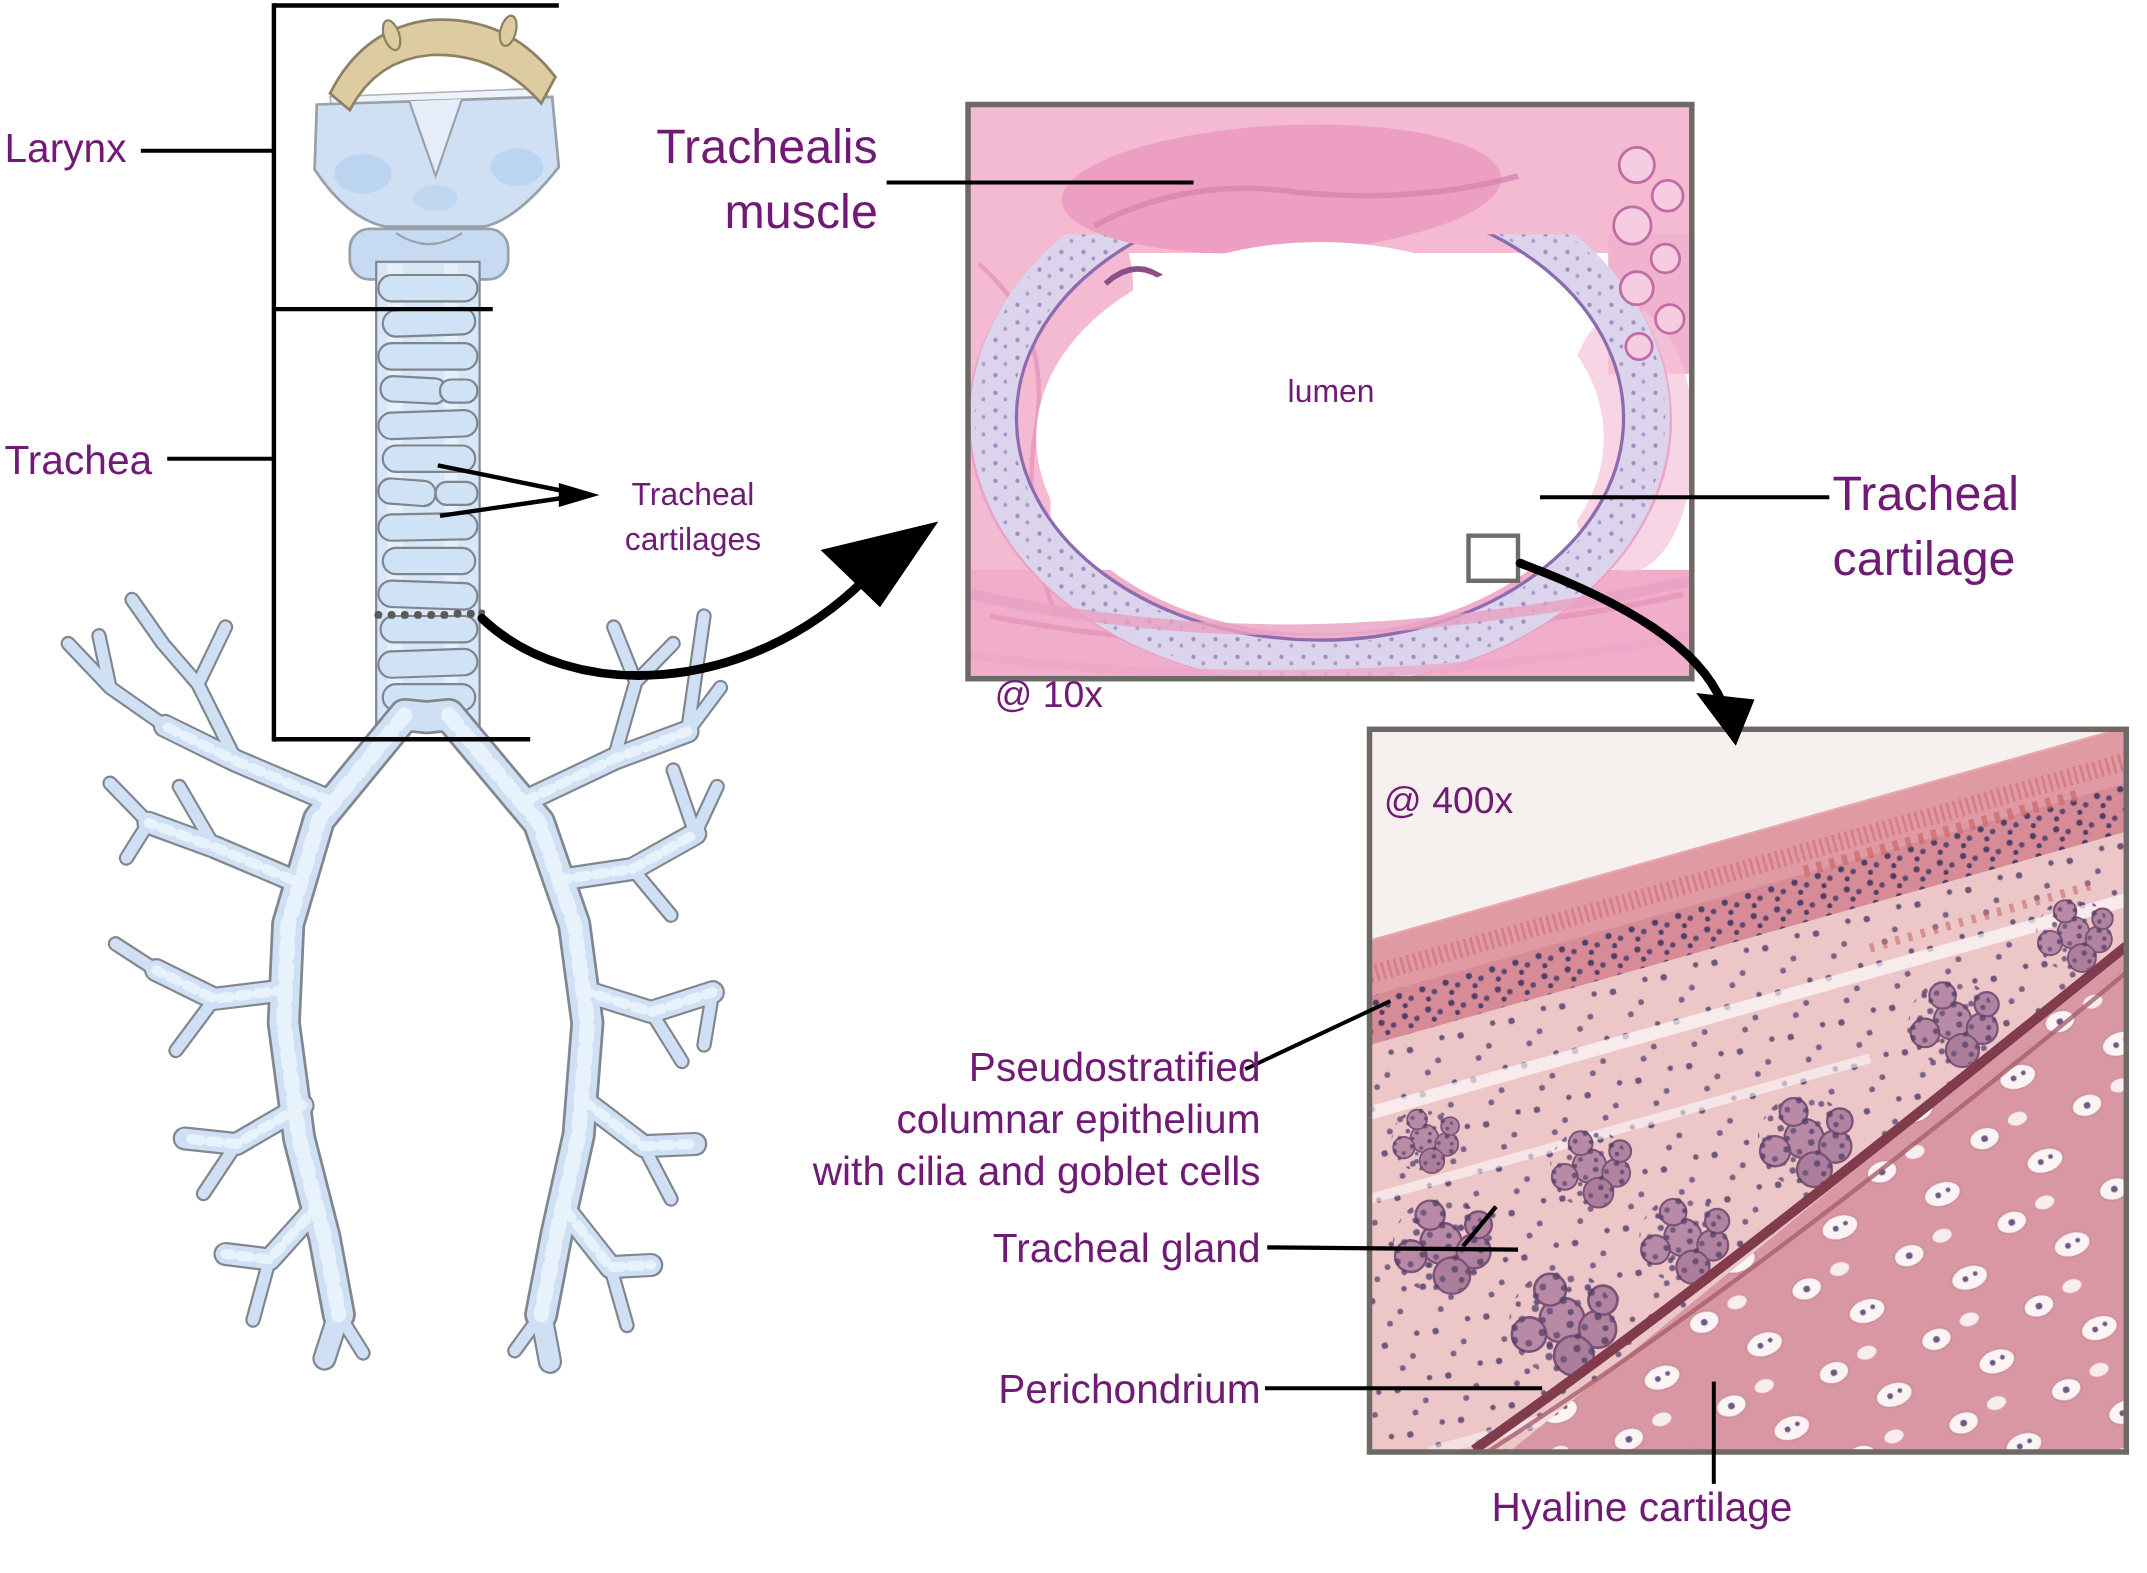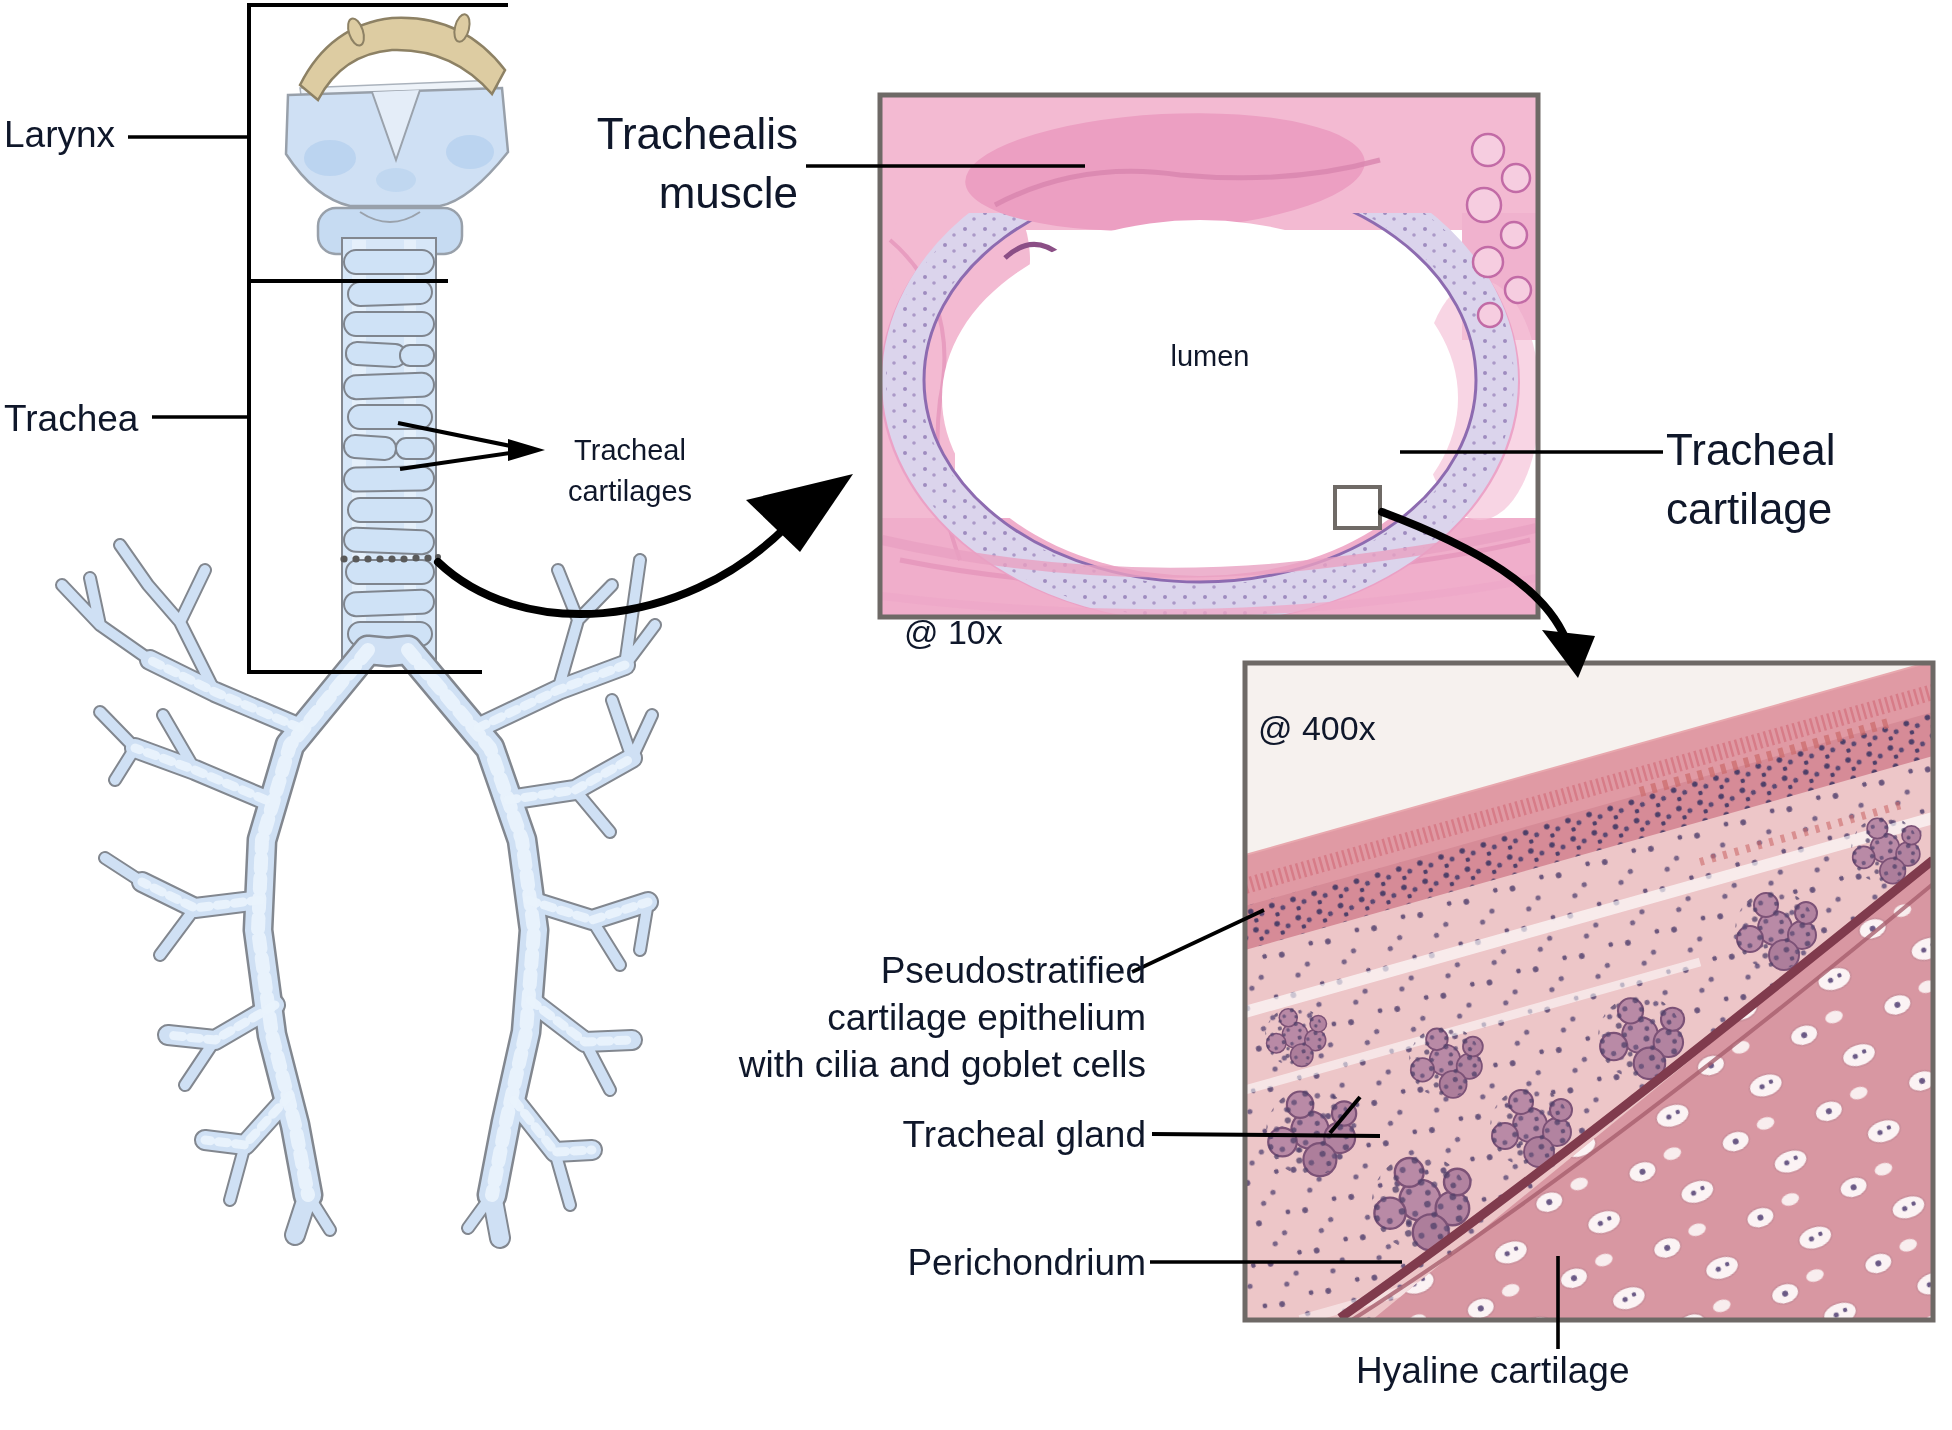--- a/index.html
+++ b/index.html
@@ -1,19 +1,19 @@
 <!DOCTYPE html>
 <html><head>
 <meta charset="utf-8">
 <style>
   html,body{margin:0;padding:0;background:#ffffff;}
   #canvas{position:relative;width:1952px;height:1430px;background:#ffffff;overflow:hidden;
           font-family:"Liberation Sans",sans-serif;}
   svg.stage{position:absolute;left:0;top:0;}
-  .lbl{position:absolute;color:#0f172a;line-height:1.27;white-space:nowrap;}
+  .lbl{position:absolute;color:#701a75;line-height:1.27;white-space:nowrap;}
   .f37{font-size:37px;}
   .f35{font-size:29px;}
   .f34{font-size:44px;}
   .f33{font-size:37px;}
   .f31{font-size:34px;margin-top:33px;}
   .ra{text-align:right;}
   .ctr{text-align:center;}
   .tube-o{fill:none;stroke:#82878f;stroke-linecap:round;stroke-linejoin:round;}
   .tube-f{fill:none;stroke:#cfe0f4;stroke-linecap:round;stroke-linejoin:round;}
   .plates{fill:none;stroke:#e9f2fc;stroke-linecap:round;stroke-linejoin:round;opacity:.95;}
@@ -271,21 +271,21 @@
 </div>
 
 <div class="lbl f35" style="left:1150px;top:338px;width:120px;text-align:center;">lumen</div>
 
 <div class="lbl f31" style="left:904px;top:578px;">@ 10x</div>
 
 <div class="lbl f31" style="left:1258px;top:674px;">@ 400x</div>
 
 <div class="lbl f33 ra" style="left:600px;top:948px;width:546px;line-height:1.27;">
   <div>Pseudostratified</div>
-  <div>cartilage epithelium</div>
+  <div>columnar epithelium</div>
   <div>with cilia and goblet cells</div>
 </div>
 
 <div class="lbl f33 ra" style="left:700px;top:1112px;width:446px;">Tracheal gland</div>
 
 <div class="lbl f33 ra" style="left:700px;top:1240px;width:446px;">Perichondrium</div>
 
 <div class="lbl f33" style="left:1356px;top:1348px;">Hyaline cartilage</div>
 
 </div>

